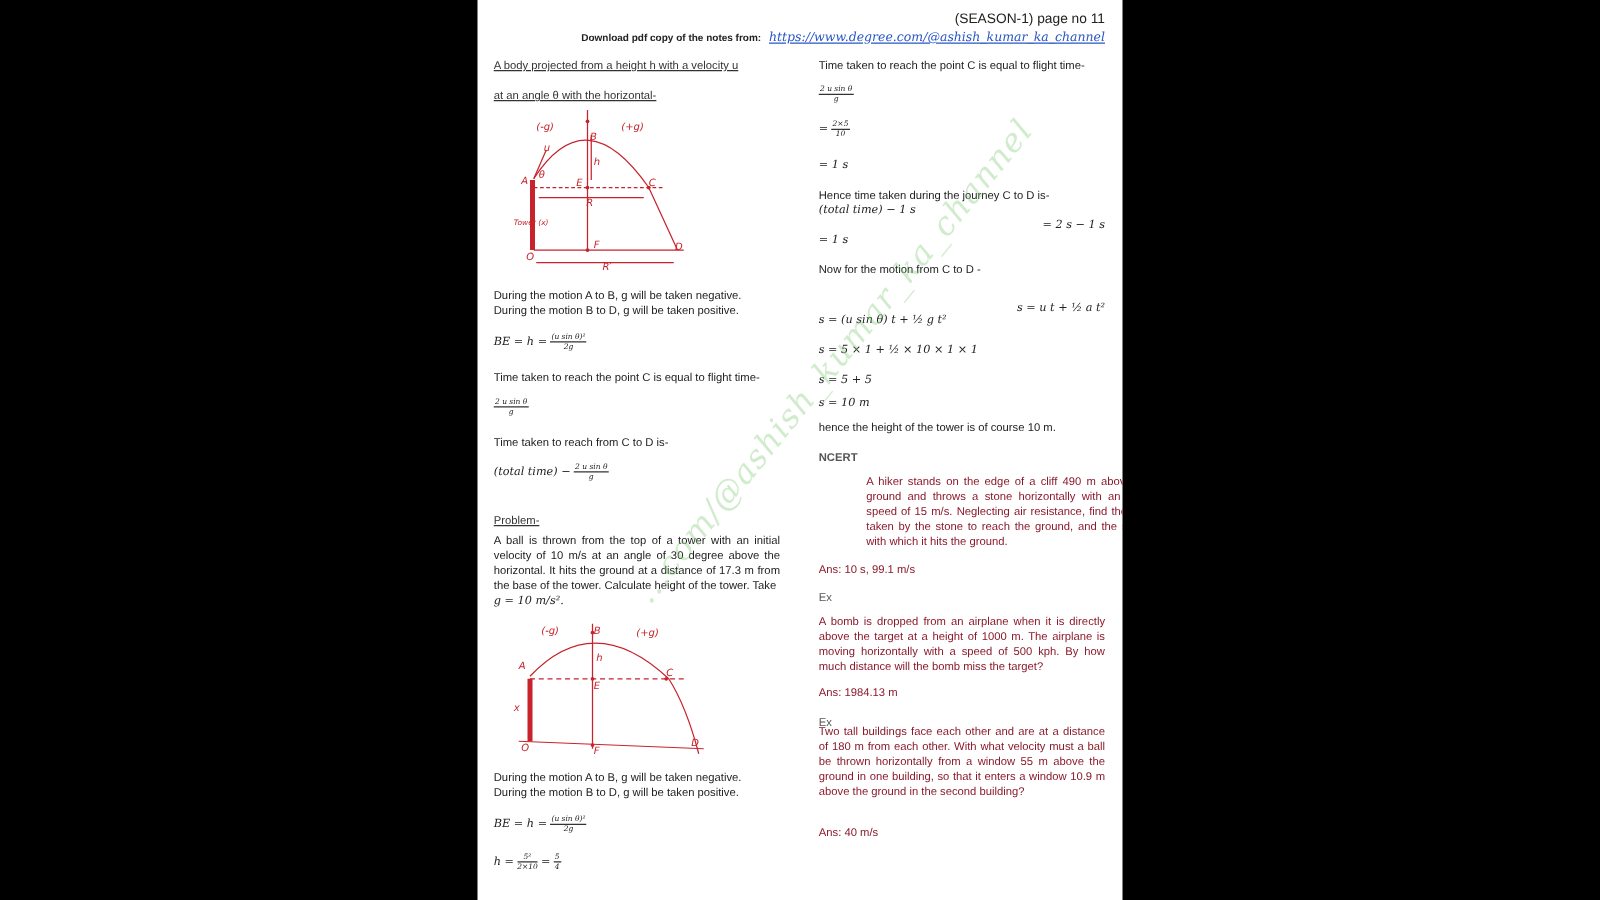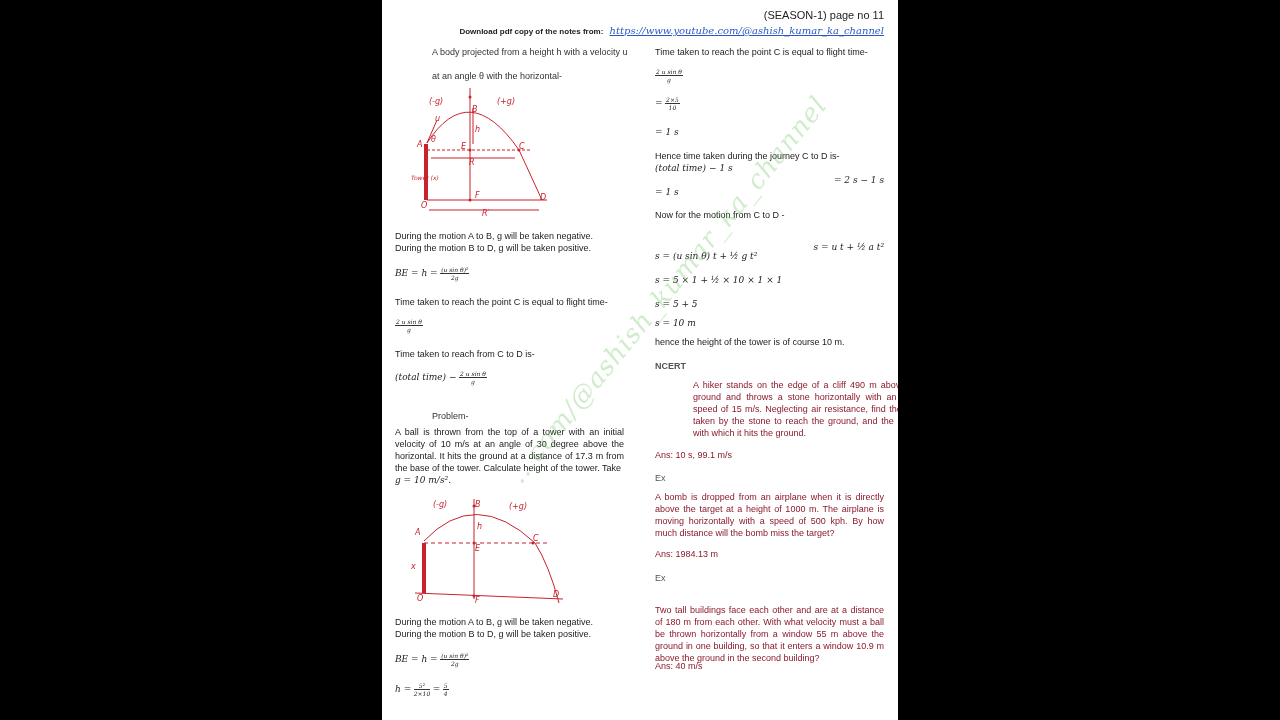--- a/index.html
+++ b/index.html
@@ -21,21 +21,21 @@
     white-space: nowrap;
   }
   .hdr-dl .link {
     font-family: "DejaVu Serif", serif; font-style: italic; font-weight: normal;
     color: #2a56c6; text-decoration: underline; font-size: 10px; margin-left: 4px;
   }
   .col { position: absolute; font-size: 9px; line-height: 12px; color: #222; }
   .col-left { left: 13px; top: 40px; width: 229px; }
   .col-right { left: 273px; top: 40px; width: 229px; }
   .blk { position: absolute; left: 0; width: 229px; }
-  .ul { color: #333; margin-left: 37px; }
+  .ul { text-decoration: underline; color: #333; }
   .math { font-family: "DejaVu Serif", serif; font-style: italic; font-size: 9px; }
   .frac { display: inline-block; vertical-align: middle; text-align: center; font-family: "DejaVu Serif", serif; font-style: italic; }
   .frac .num { display: block; font-size: 6px; line-height: 7px; border-bottom: 1px solid #333; padding: 0 1px; }
   .frac .den { display: block; font-size: 6px; line-height: 7px; }
   .just { text-align: justify; }
   .maroon { color: #8b1a2b; }
   .grey { color: #555; }
   .diagram { position: absolute; }
   .watermark {
     position: absolute; left: 120px; top: 470px; font-family: "DejaVu Serif", serif; font-style: italic;
@@ -44,21 +44,21 @@
   }
 </style>
 </head>
 <body>
 
 <div class="page">
 
   <div class="hdr-right">(SEASON-1)  page no 11</div>
   <div class="hdr-dl">
     <span>Download pdf copy of the notes from:</span>
-    <span class="link">https://www.youtube.com/@ashish_kumar_ka_channel</span>
+    <span class="link">https://www.degree.com/@ashish_kumar_ka_channel</span>
   </div>
 
   <div class="col col-left">
     <div class="blk ul" style="top:6px;">A body projected from a height h with a velocity u</div>
     <div class="blk ul" style="top:30px;">at an angle θ with the horizontal-</div>
 
     <svg class="diagram" style="left:12px; top:48px;" width="150" height="132" viewBox="0 0 150 132">
       <g stroke="#c8232c" fill="none" stroke-width="1">
         <line x1="63" y1="0" x2="63" y2="112"></line>
         <path d="M20 55 Q62 -10 112 62 L135 112"></path>
@@ -191,18 +191,18 @@
 
     <div class="blk grey" style="top:320px;font-weight:bold;">NCERT</div>
     <div class="blk just maroon" style="top:339px;margin-left:38px;">A hiker stands on the edge of a cliff 490 m above the ground and throws a stone horizontally with an initial speed of 15 m/s. Neglecting air resistance, find the time taken by the stone to reach the ground, and the speed with which it hits the ground.</div>
     <div class="blk maroon" style="top:409px;">Ans: 10 s, 99.1 m/s</div>
 
     <div class="blk grey" style="top:432px;">Ex</div>
     <div class="blk just maroon" style="top:451px;">A bomb is dropped from an airplane when it is directly above the target at a height of 1000 m. The airplane is moving horizontally with a speed of 500 kph. By how much distance will the bomb miss the target?</div>
     <div class="blk maroon" style="top:508px;">Ans: 1984.13 m</div>
 
     <div class="blk grey" style="top:532px;">Ex</div>
-    <div class="blk just maroon" style="top:564px;">Two tall buildings face each other and are at a distance of 180 m from each other. With what velocity must a ball be thrown horizontally from a window 55 m above the ground in one building, so that it enters a window 10.9 m above the ground in the second building?</div>
+    <div class="blk just maroon" style="top:539px;">Two tall buildings face each other and are at a distance of 180 m from each other. With what velocity must a ball be thrown horizontally from a window 55 m above the ground in one building, so that it enters a window 10.9 m above the ground in the second building?</div>
     <div class="blk maroon" style="top:620px;">Ans: 40 m/s</div>
   </div>
 
   <div class="watermark">...com/@ashish_kumar_ka_channel</div>
 </div>
 
 </body></html>

